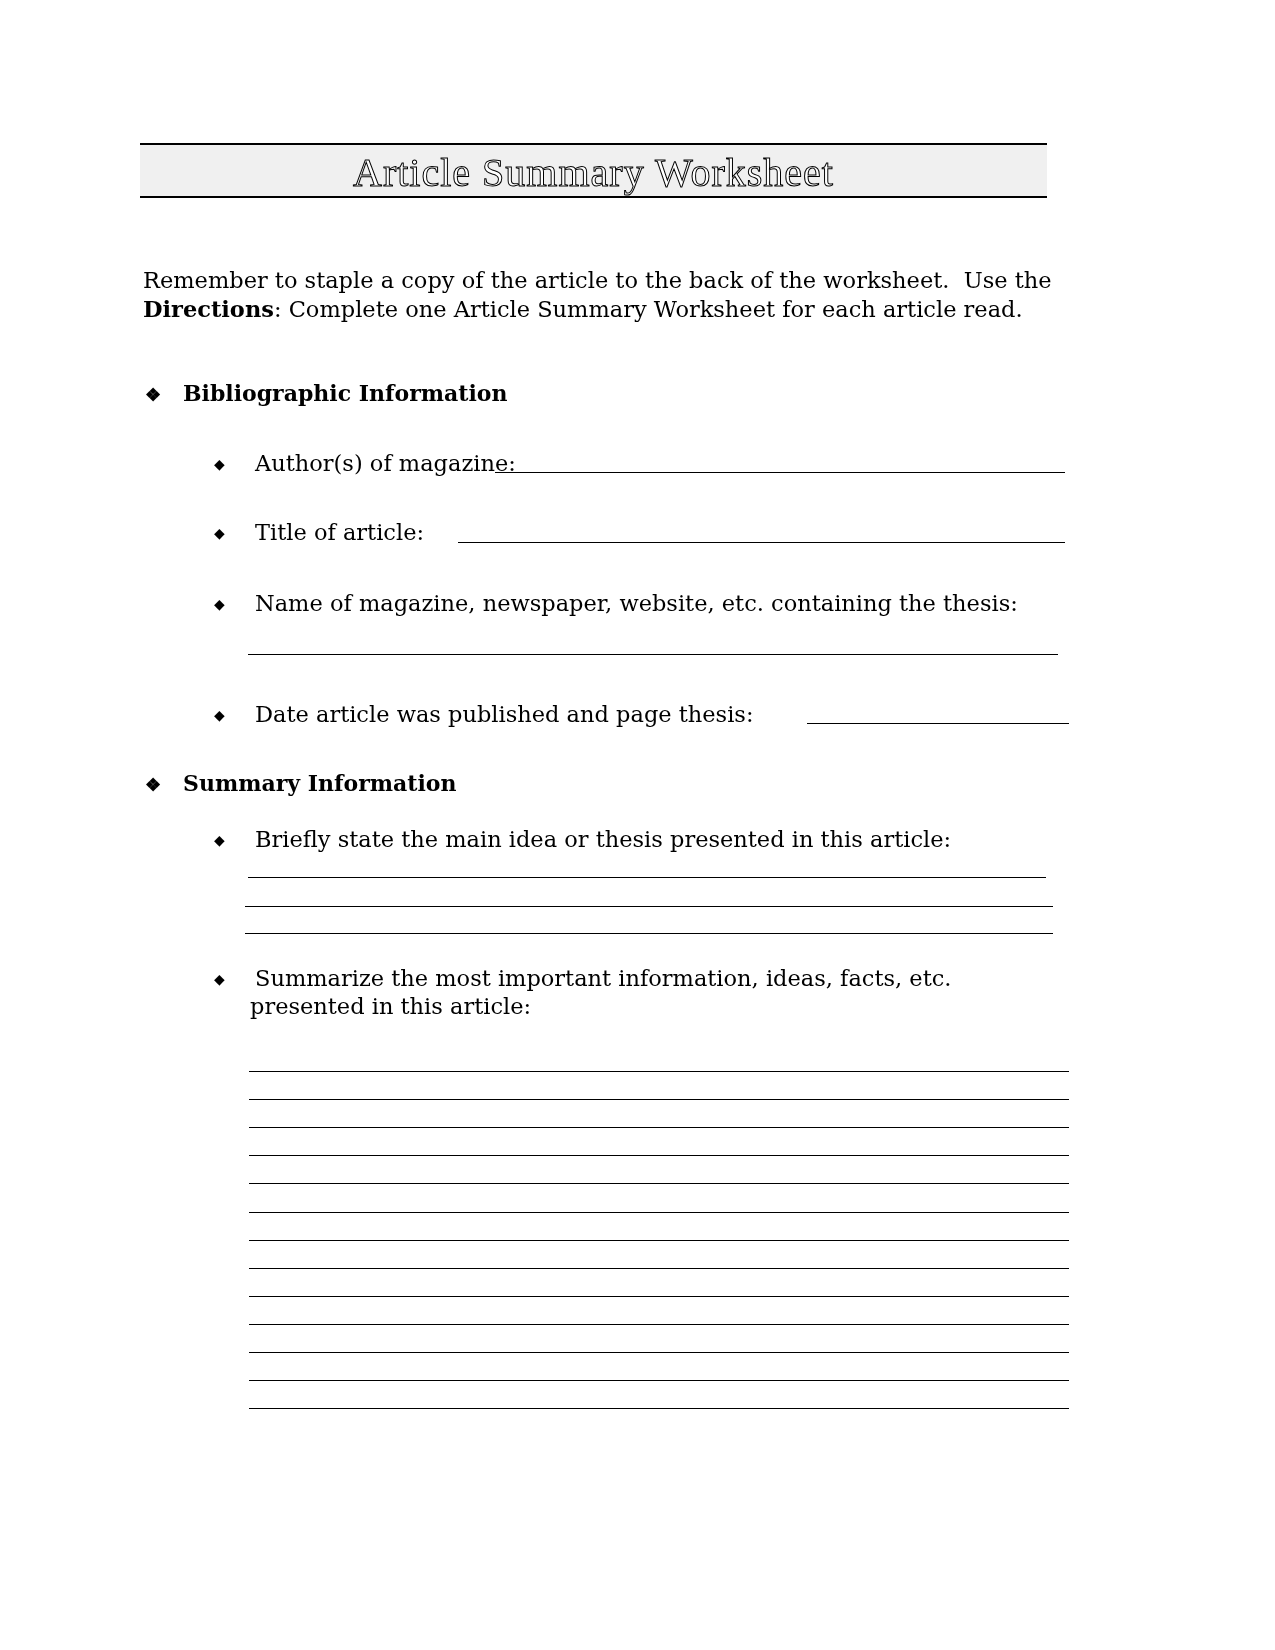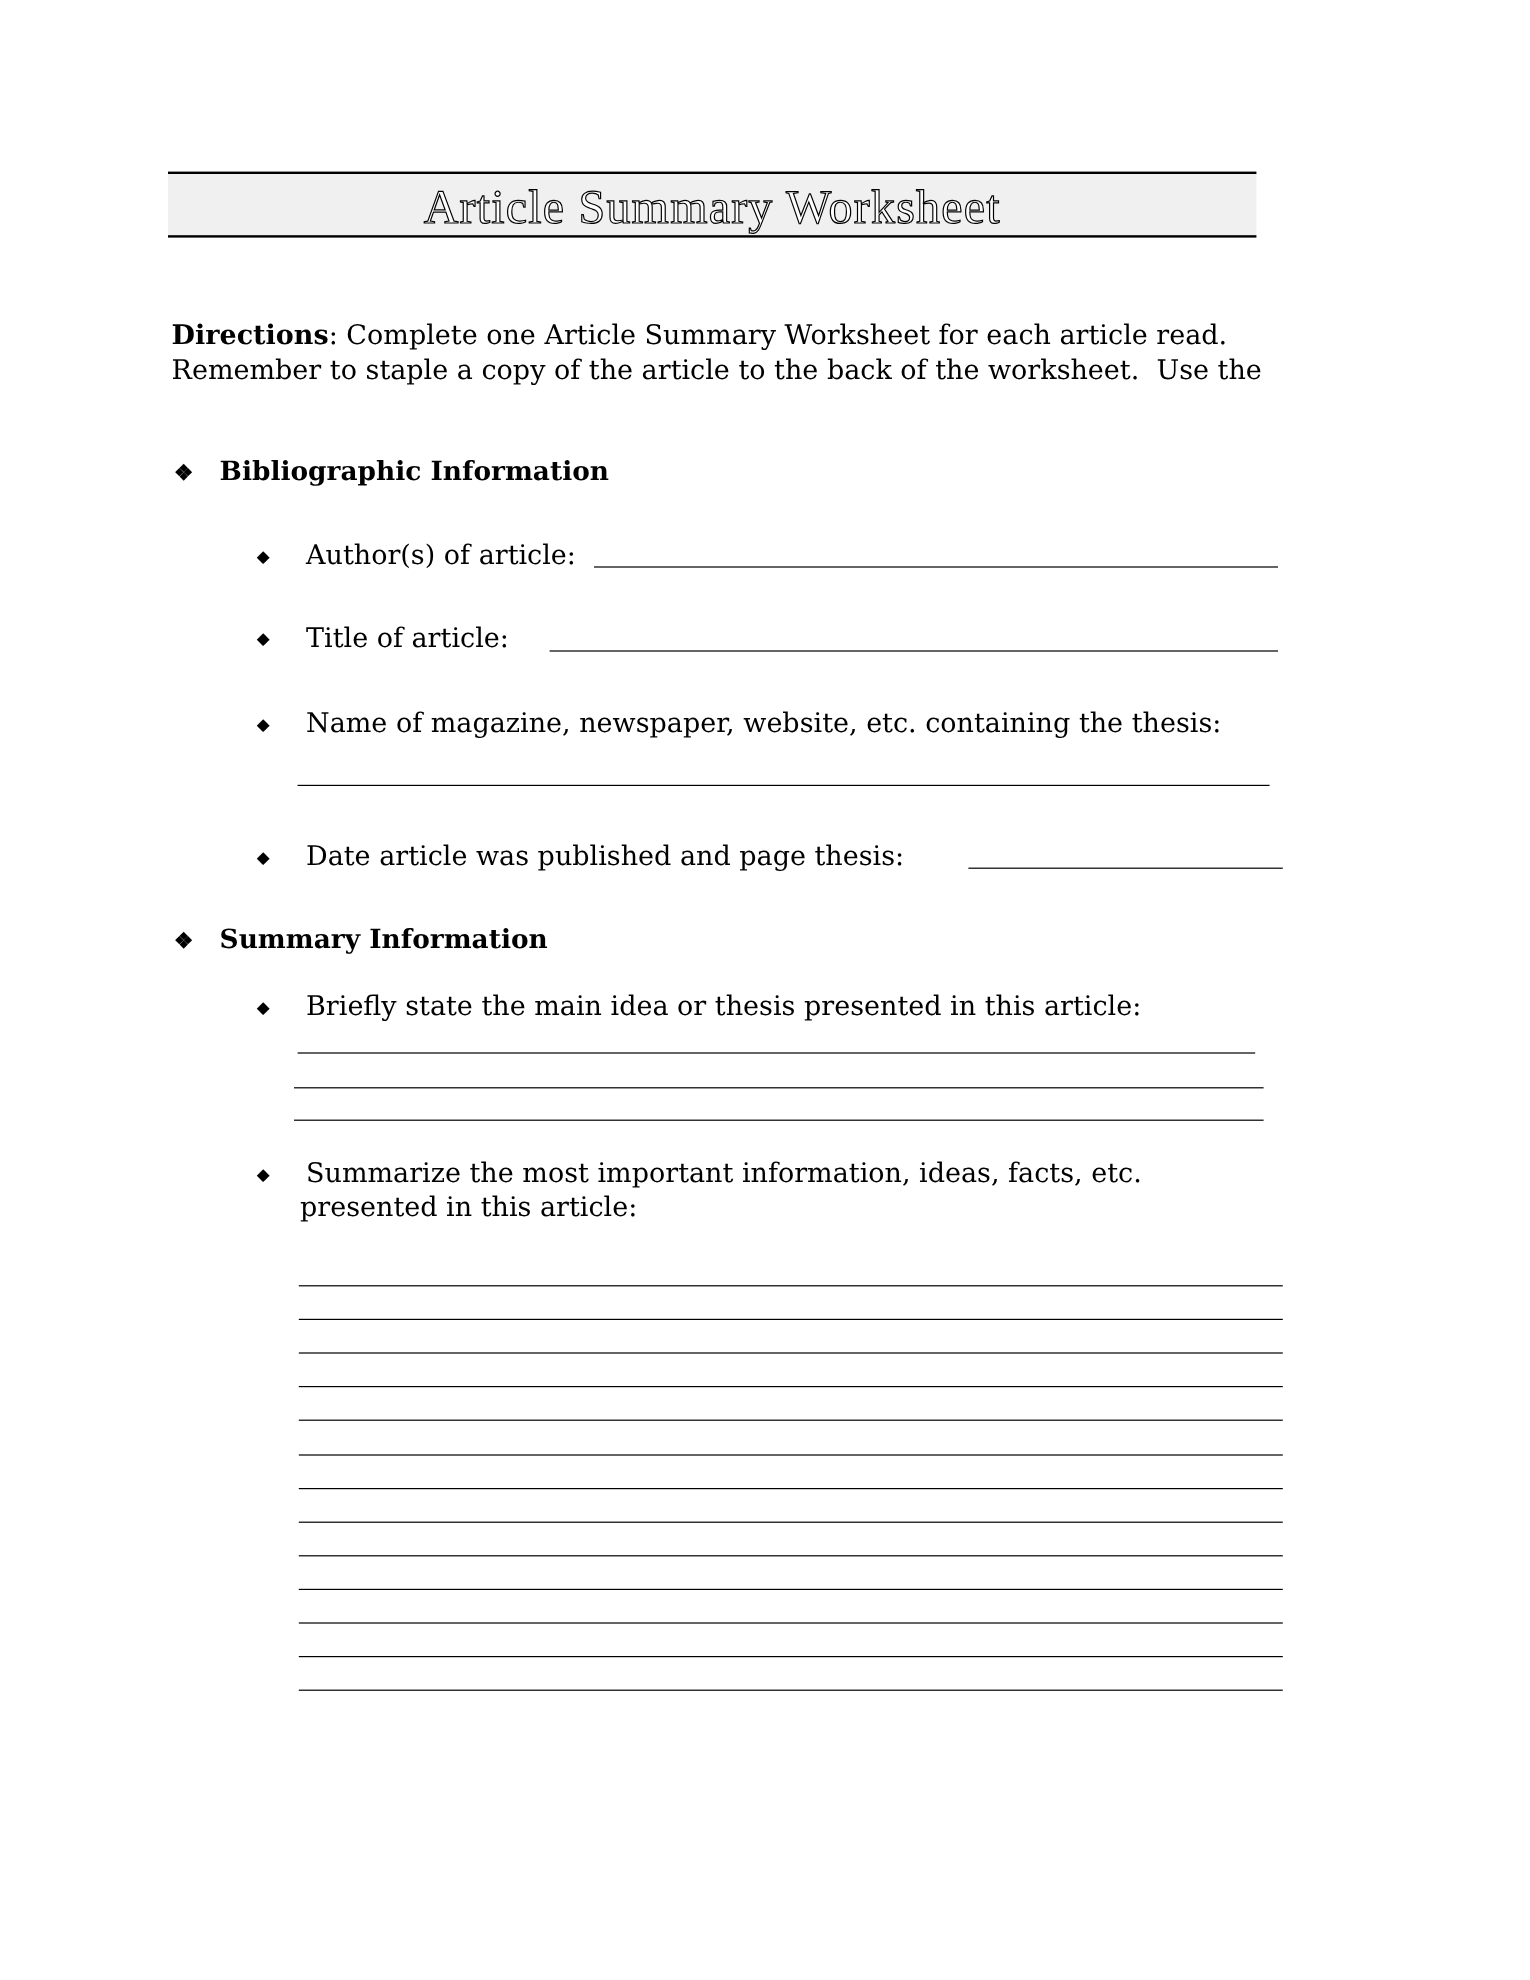--- a/index.html
+++ b/index.html
@@ -20,30 +20,30 @@
   .rule { height:0; border-bottom:1.5px solid #000; }
 </style>
 </head>
 <body>
 
 <div class="abs title-band">
   <div class="title-text">Article Summary Worksheet</div>
 </div>
 
 <div class="abs dir">
+  <div style="white-space:pre;">Remember to staple a copy of the article to the back of the worksheet.  Use the</div>
   <div><b>Directions</b><span>: Complete one Article Summary Worksheet for each article read.</span></div>
-  <div style="white-space:pre;">Remember to staple a copy of the article to the back of the worksheet.  Use the</div>
 </div>
 
 <div class="abs heading" style="left:145px; top:380px;">
   <span class="sym">❖</span><span>Bibliographic Information</span>
 </div>
 
 <span class="abs bullet" style="left:214px; top:456px;">◆</span>
-<span class="abs item" style="left:255px; top:450px;">Author(s) of article:</span>
+<span class="abs item" style="left:255px; top:450px;">Author(s) of magazine:</span>
 <div class="abs rule" style="left:495px; top:472px; width:570px;"></div>
 
 <span class="abs bullet" style="left:214px; top:525px;">◆</span>
 <span class="abs item" style="left:255px; top:519px;">Title of article:</span>
 <div class="abs rule" style="left:458px; top:542px; width:607px;"></div>
 
 <span class="abs bullet" style="left:214px; top:596px;">◆</span>
 <span class="abs item" style="left:255px; top:590px;">Name of magazine, newspaper, website, etc. containing the thesis:</span>
 <div class="abs rule" style="left:248px; top:654px; width:810px;"></div>
 

